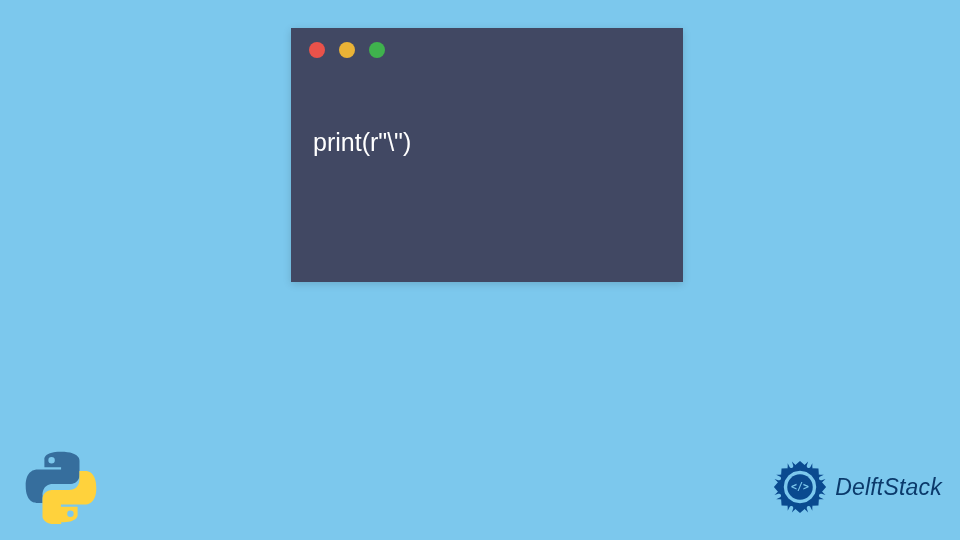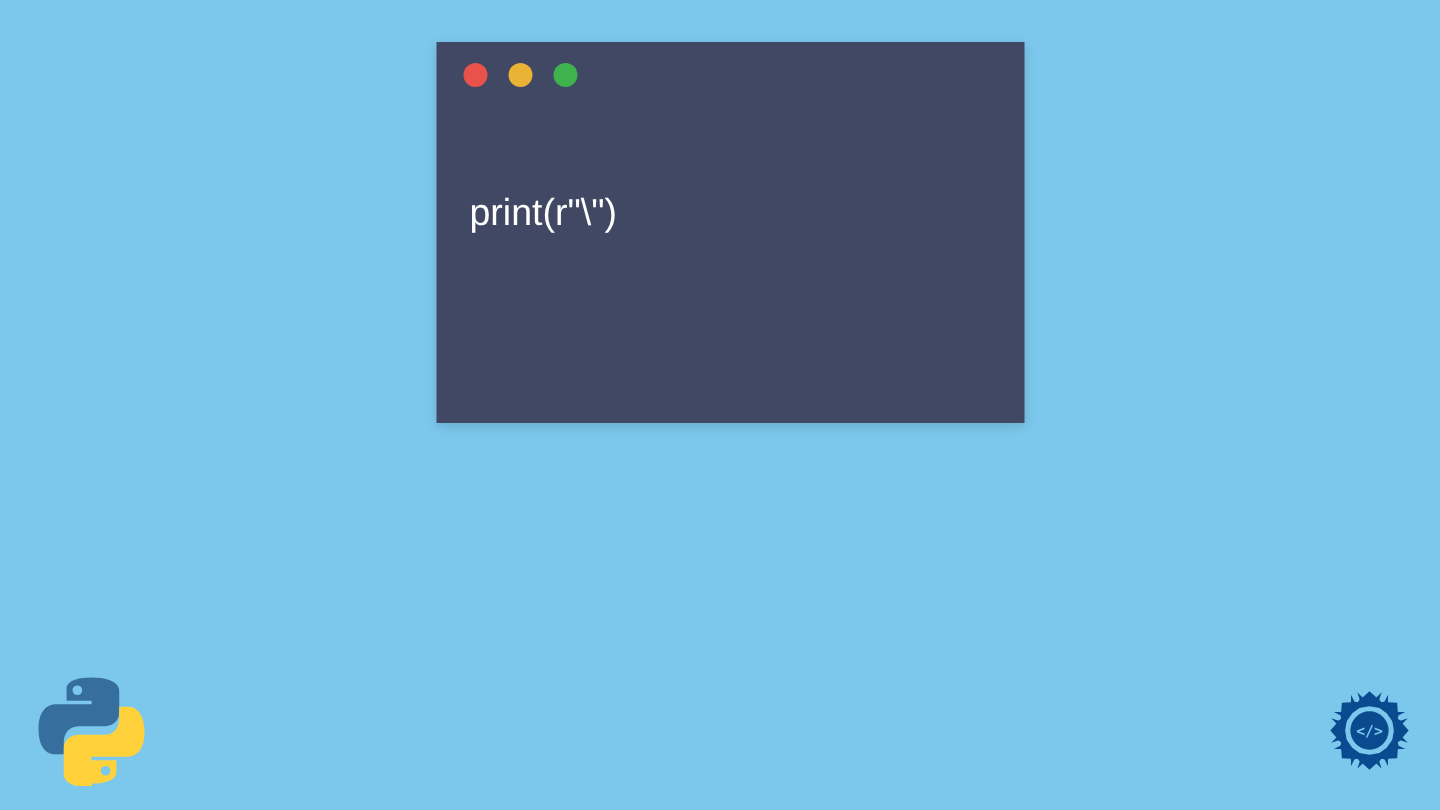--- a/index.html
+++ b/index.html
@@ -104,13 +104,14 @@
           <path d="M0,-45 L8,-38 L14,-44 L10,-32 L22,-34 L12,-26 L0,-28 L-12,-26 L-22,-34 L-10,-32 L-14,-44 L-8,-38 Z" transform="rotate(180)"></path>
           <path d="M0,-45 L8,-38 L14,-44 L10,-32 L22,-34 L12,-26 L0,-28 L-12,-26 L-22,-34 L-10,-32 L-14,-44 L-8,-38 Z" transform="rotate(225)"></path>
           <path d="M0,-45 L8,-38 L14,-44 L10,-32 L22,-34 L12,-26 L0,-28 L-12,-26 L-22,-34 L-10,-32 L-14,-44 L-8,-38 Z" transform="rotate(270)"></path>
           <path d="M0,-45 L8,-38 L14,-44 L10,-32 L22,-34 L12,-26 L0,-28 L-12,-26 L-22,-34 L-10,-32 L-14,-44 L-8,-38 Z" transform="rotate(315)"></path>
         </g>
         <circle r="22" fill="#0a4a8f"></circle>
         <text x="0" y="6" text-anchor="middle" font-size="17" font-family="monospace" fill="#7cc8ed" font-weight="bold">&lt;/&gt;</text>
       </g>
     </svg>
   </span>
+  <span class="brand-text">DelftStack</span>
 </div>
 
 </body></html>

